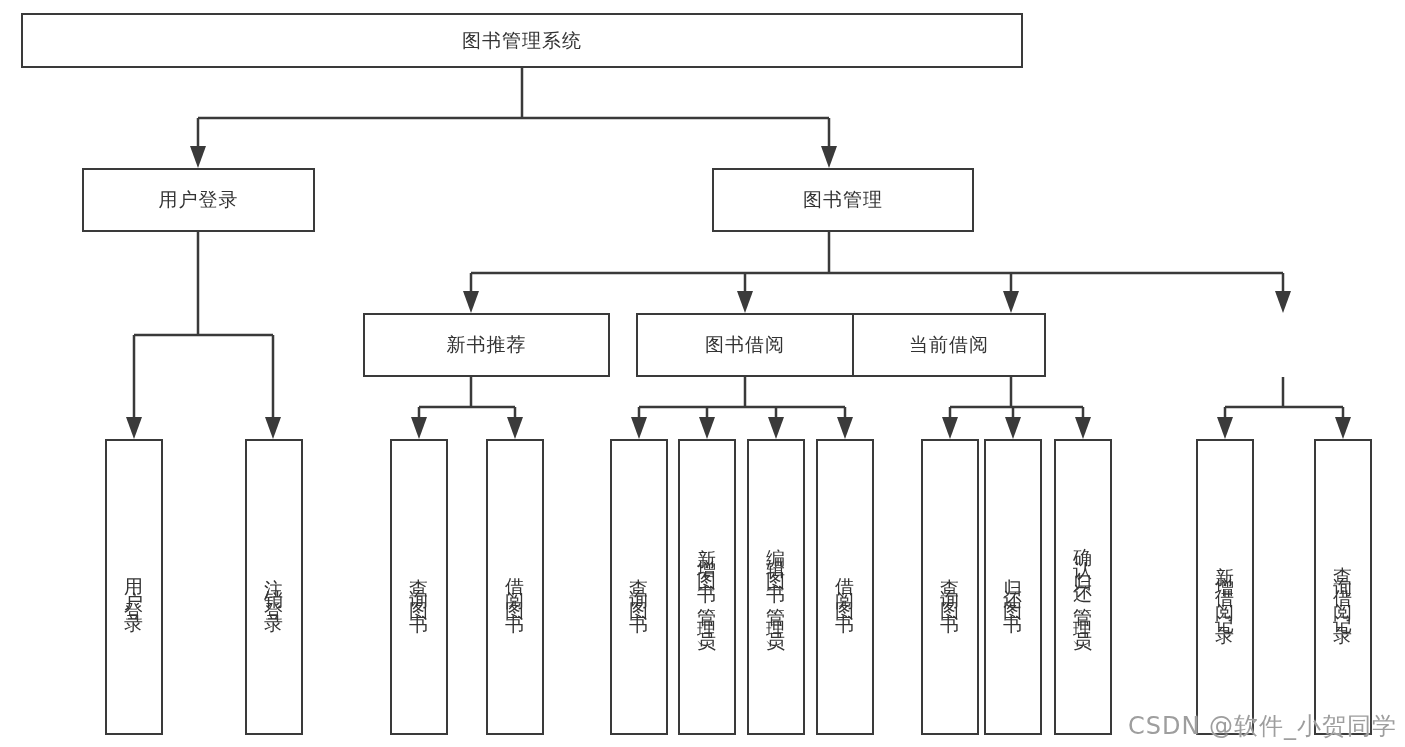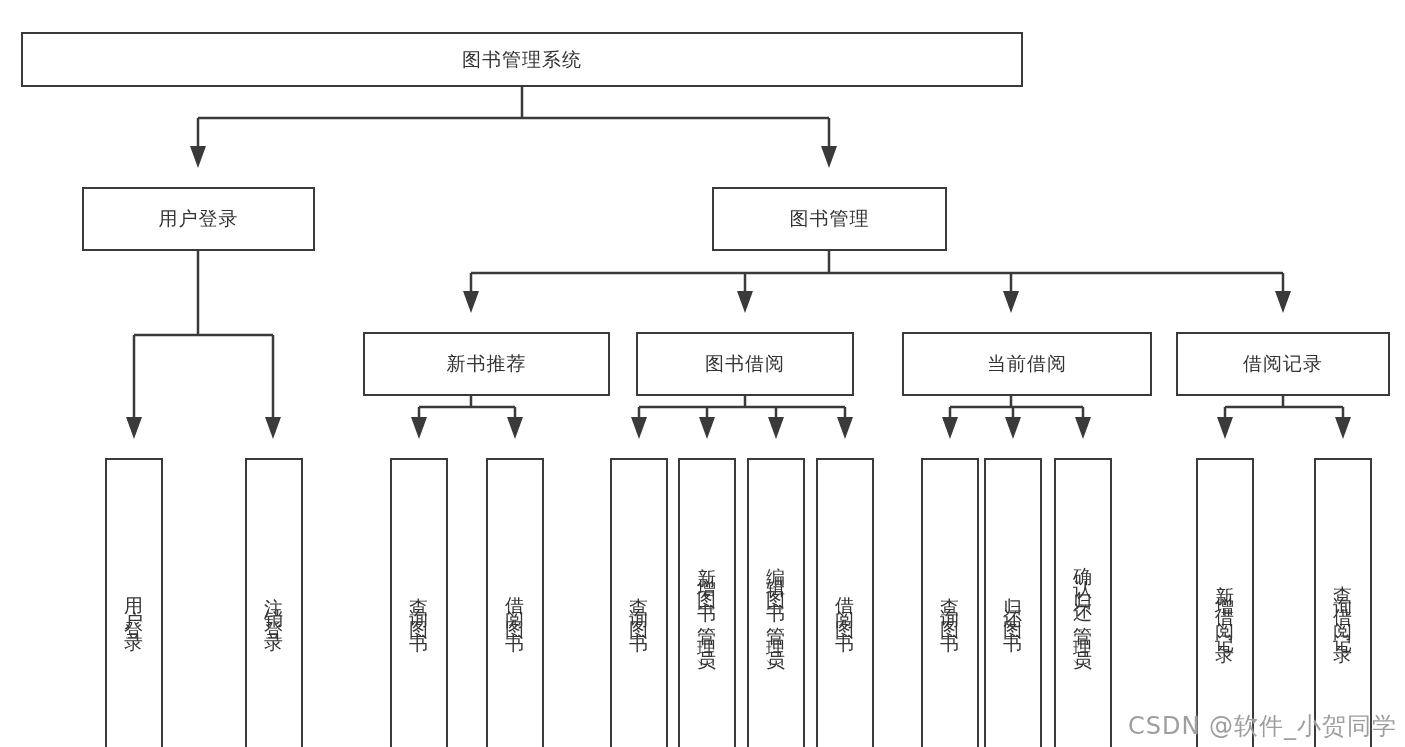--- a/index.html
+++ b/index.html
@@ -18,21 +18,20 @@
   }
   .node {
     position: absolute;
     box-sizing: border-box;
     background: #ffffff;
     border: 2.5px solid #3a3a3a;
     display: flex;
     align-items: center;
     justify-content: center;
     color: #333333;
-    margin-top: 19px;
   }
   .node .h-label {
     font-size: 19px;
     letter-spacing: 1px;
     color: #333333;
     white-space: nowrap;
   }
   .node .v-label {
     writing-mode: vertical-rl;
     text-orientation: upright;
@@ -98,35 +97,32 @@
     </g>
   </svg>
 
   <div class="node" style="left:21px; top:13px; width:1002px; height:55px">
     <span class="h-label">图书管理系统</span>
   </div>
 
   <div class="node" style="left:82px; top:168px; width:233px; height:64px">
     <span class="h-label">用户登录</span>
   </div>
-  <div class="node" style="left:712px; top:168px; width:235px; height:64px">
+  <div class="node" style="left:712px; top:168px; width:262px; height:64px">
     <span class="h-label">图书管理</span>
   </div>
 
   <div class="node" style="left:363px; top:313px; width:247px; height:64px">
     <span class="h-label">新书推荐</span>
   </div>
   <div class="node" style="left:636px; top:313px; width:218px; height:64px">
     <span class="h-label">图书借阅</span>
   </div>
-  <div class="node" style="left:902px; top:313px; width:250px; height:64px">
+  <div class="node" style="left:852px; top:313px; width:194px; height:64px">
     <span class="h-label">当前借阅</span>
-  </div>
-  <div class="node" style="left:1176px; top:313px; width:214px; height:64px">
-    <span class="h-label">借阅记录</span>
   </div>
 
   <div class="node" style="left:105px; top:439px; width:58px; height:296px">
     <span class="v-label">用户登录</span>
   </div>
   <div class="node" style="left:245px; top:439px; width:58px; height:296px">
     <span class="v-label">注销登录</span>
   </div>
 
   <div class="node" style="left:390px; top:439px; width:58px; height:296px">

